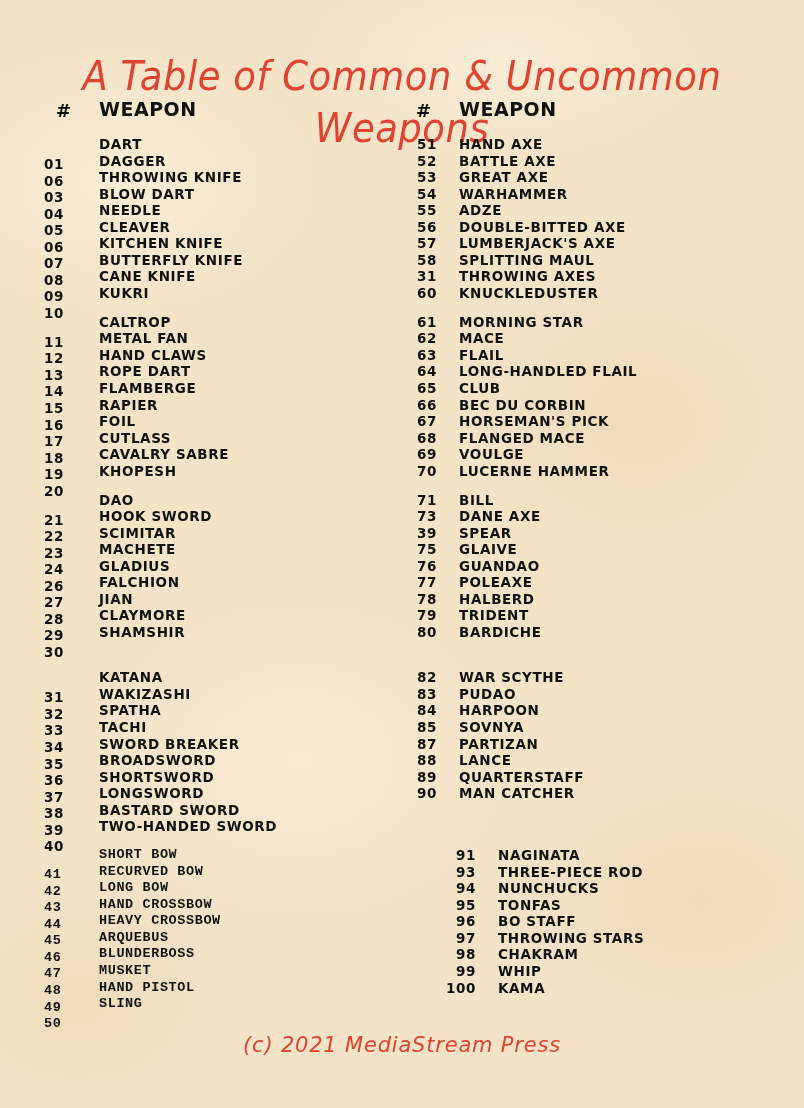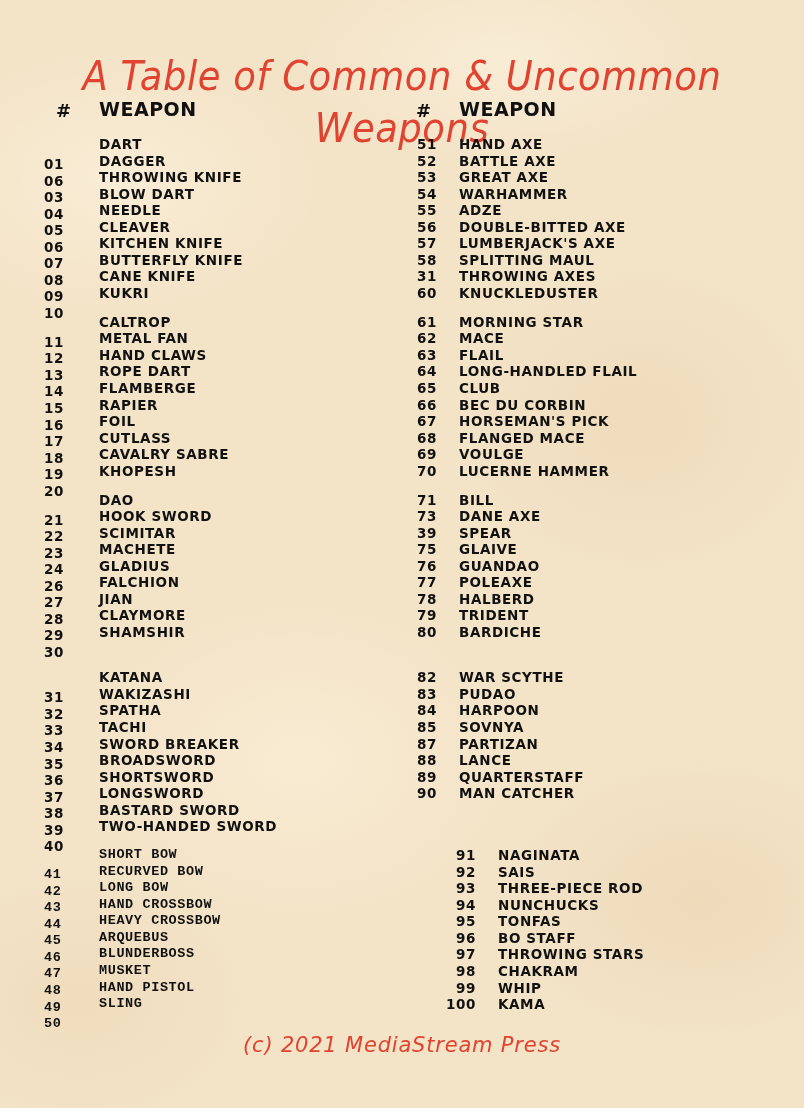--- a/index.html
+++ b/index.html
@@ -417,24 +417,20 @@
         <span class="n">90</span>
         <span class="w">MAN CATCHER</span>
       </div>
     </div>
     <div class="group" style="top: 751.2px; margin-left: 39px;">
       <div class="row">
         <span class="n">91</span>
         <span class="w">NAGINATA</span>
       </div>
       <div class="row">
-        <span class="n">92</span>
-        <span class="w">SAIS</span>
-      </div>
-      <div class="row">
         <span class="n">93</span>
         <span class="w">THREE-PIECE ROD</span>
       </div>
       <div class="row">
         <span class="n">94</span>
         <span class="w">NUNCHUCKS</span>
       </div>
       <div class="row">
         <span class="n">95</span>
         <span class="w">TONFAS</span>

